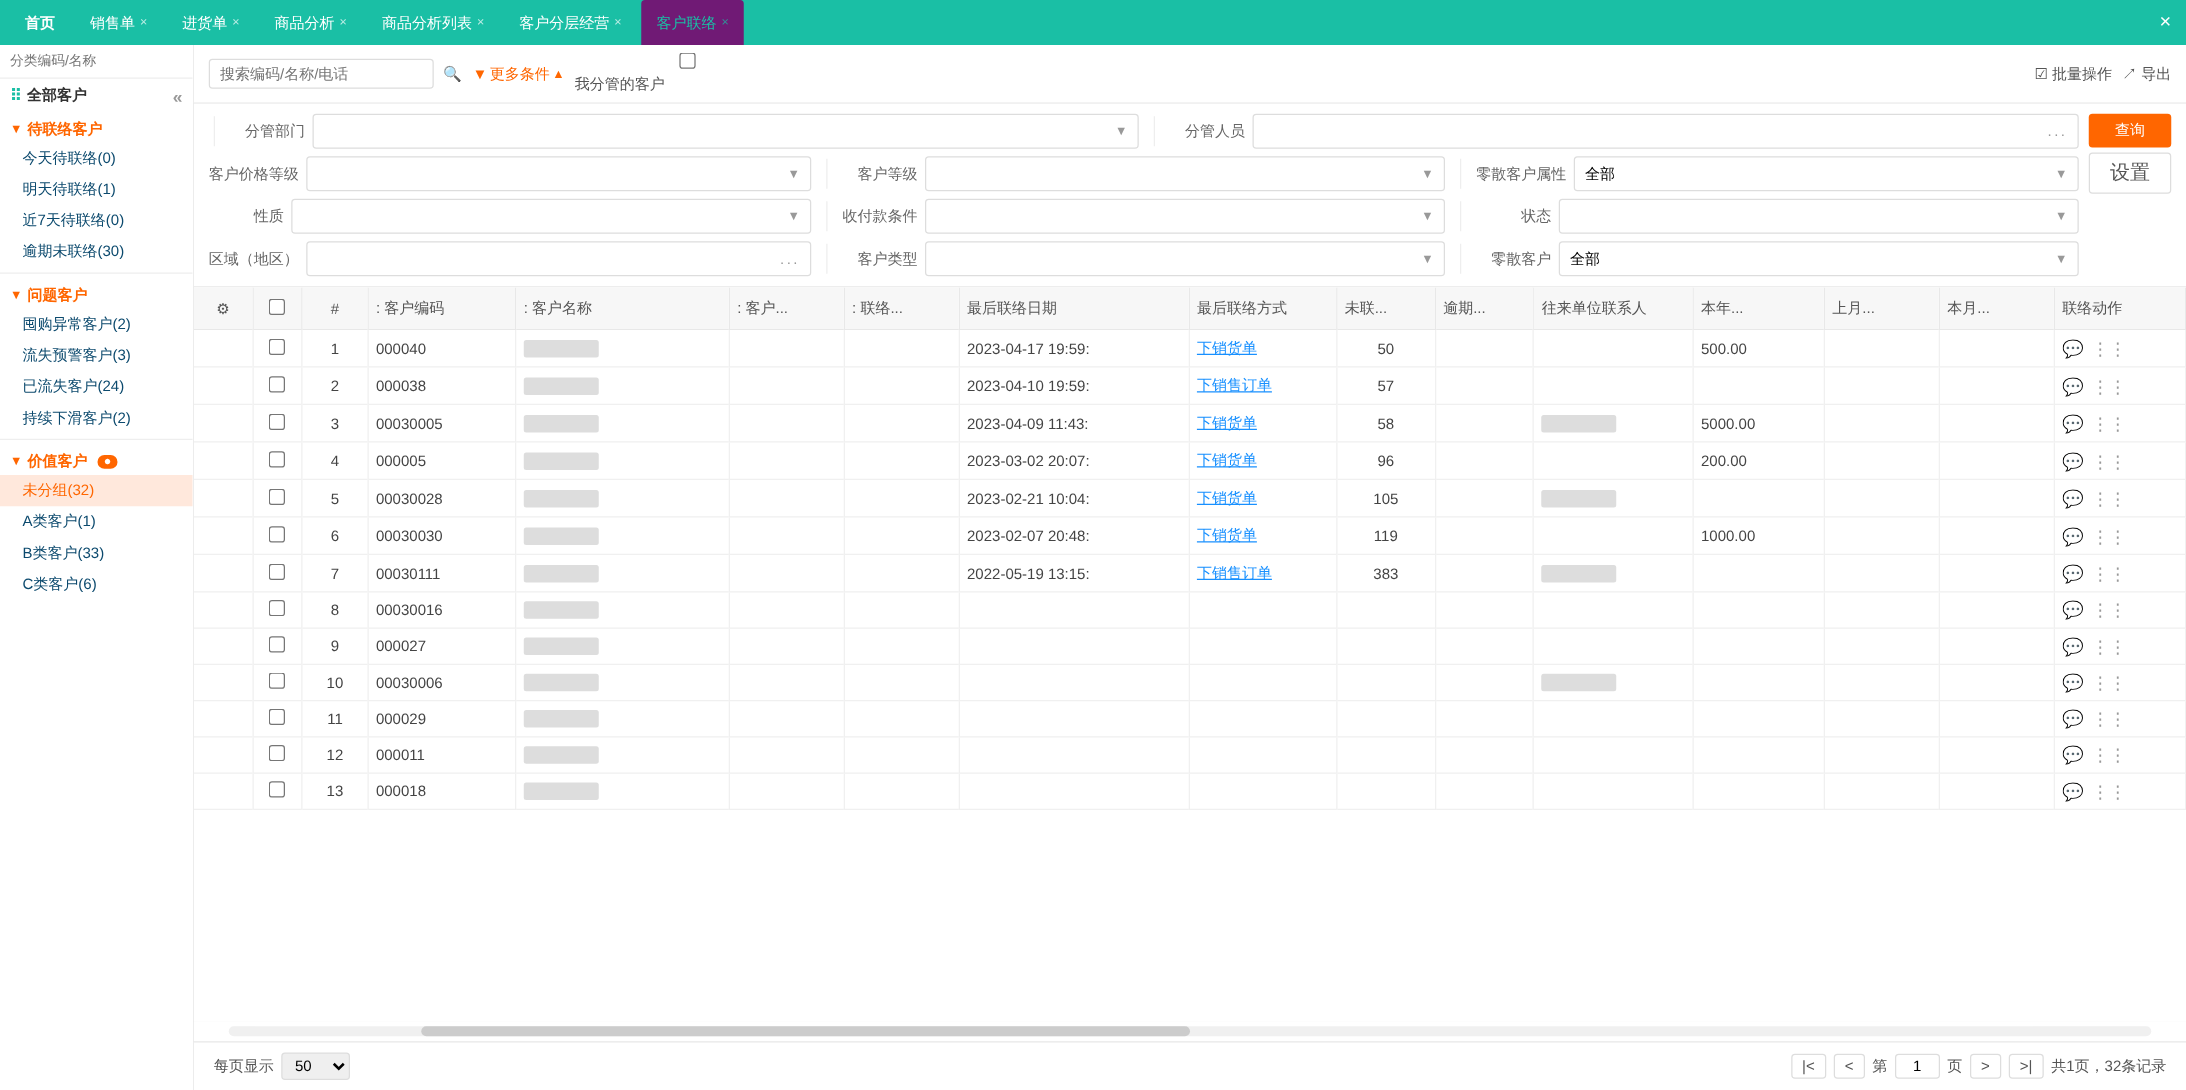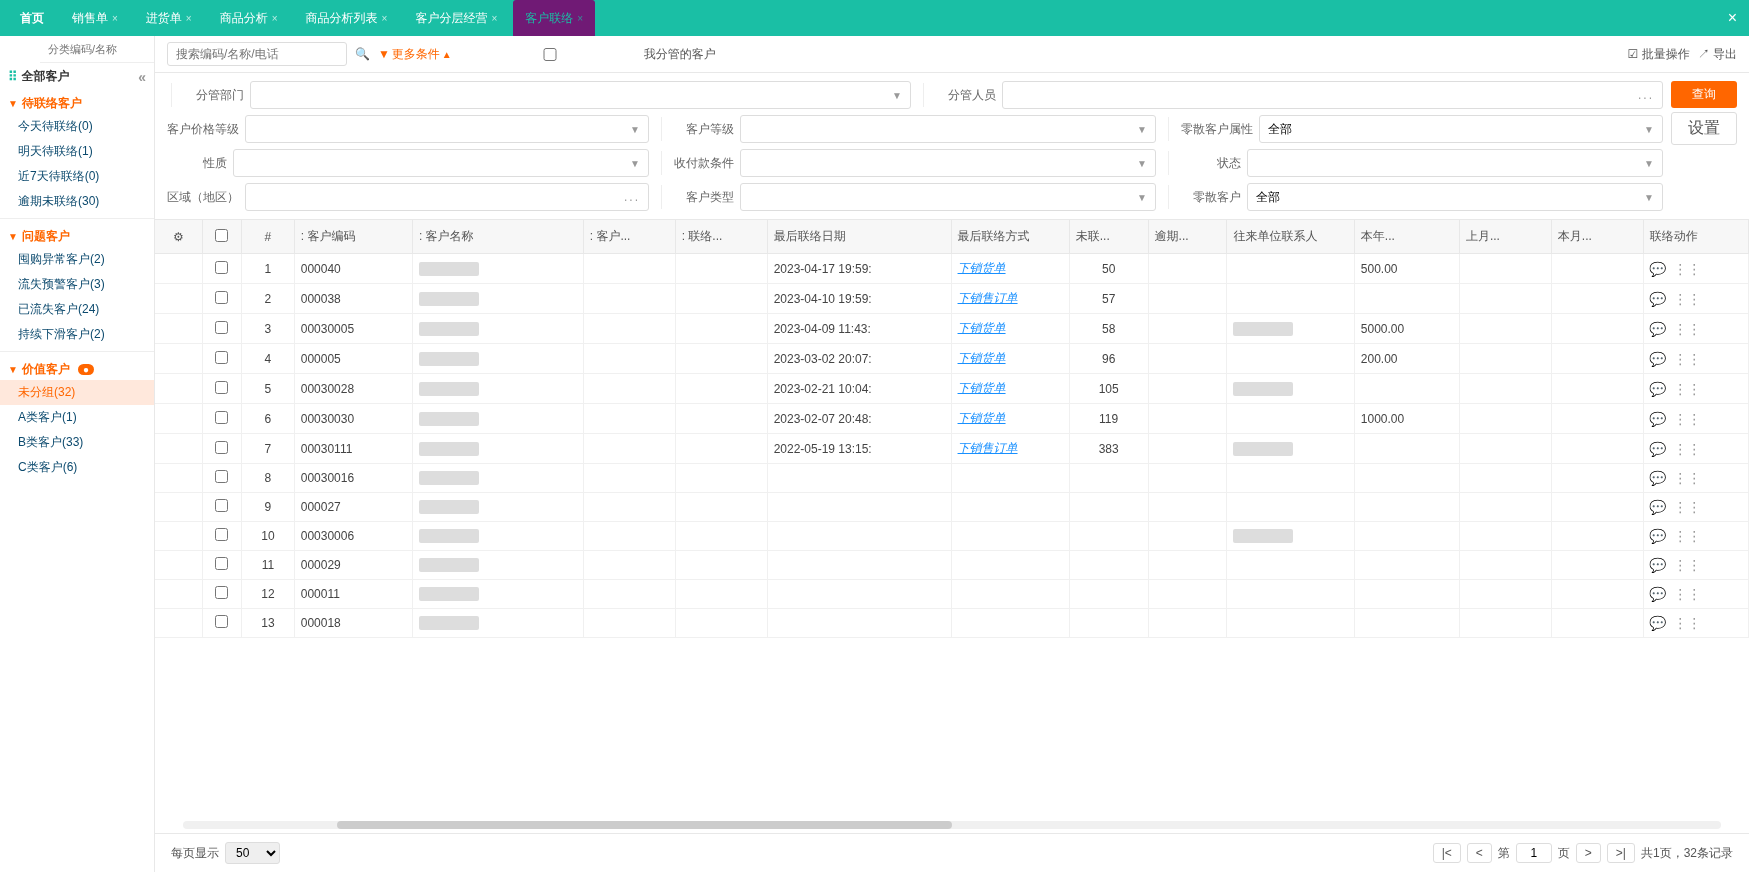--- a/index.html
+++ b/index.html
@@ -58,21 +58,20 @@
       display: flex;
       flex-direction: column;
       overflow-y: auto;
     }
     .sidebar-search {
       display: flex;
       align-items: center;
       padding: 6px 8px;
       border-bottom: 1px solid #eee;
       gap: 4px;
-      margin-left: 40px;
     }
     .sidebar-search input {
       border: none;
       outline: none;
       font-size: 11px;
       color: #999;
       flex: 1;
       background: transparent;
     }
     .sidebar-all-customers {
@@ -138,24 +137,25 @@
     }
     .filter-more {
       color: #ff6600;
       cursor: pointer;
       display: flex;
       align-items: center;
       gap: 2px;
     }
     .filter-checkbox-label {
       display: flex;
-      align-items: center;
+      align-items: flex-start;
       gap: 4px;
       color: #555;
       cursor: pointer;
+      flex-direction: column;
     }
     .right-actions {
       margin-left: auto;
       display: flex;
       gap: 8px;
       align-items: center;
       color: #555;
     }
     .right-actions span { cursor: pointer; }
 
@@ -252,21 +252,21 @@
     tbody tr {
       border-bottom: 1px solid #f0f0f0;
     }
     tbody td {
       padding: 6px 6px;
       color: #444;
       border-right: 1px solid #f0f0f0;
       white-space: nowrap;
     }
     tbody td.center { text-align: center; }
-    .link-text { color: #1890ff; cursor: pointer; text-decoration: underline; font-style: italic; }
+    .link-text { color: #1890ff; cursor: pointer; text-decoration: underline; }
     .blurred {
       background: #ddd;
       border-radius: 2px;
       color: transparent;
       display: inline-block;
       min-width: 60px;
       height: 14px;
     }
     .action-icons {
       display: flex;

